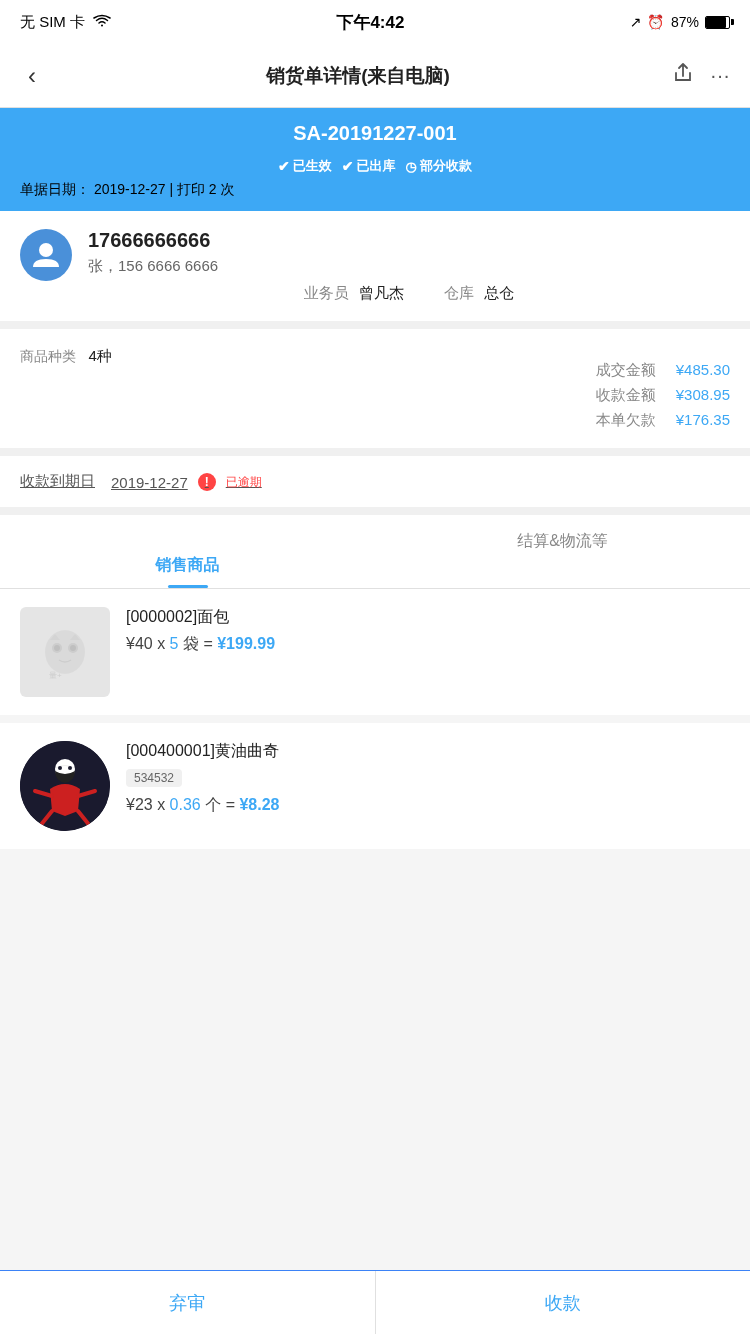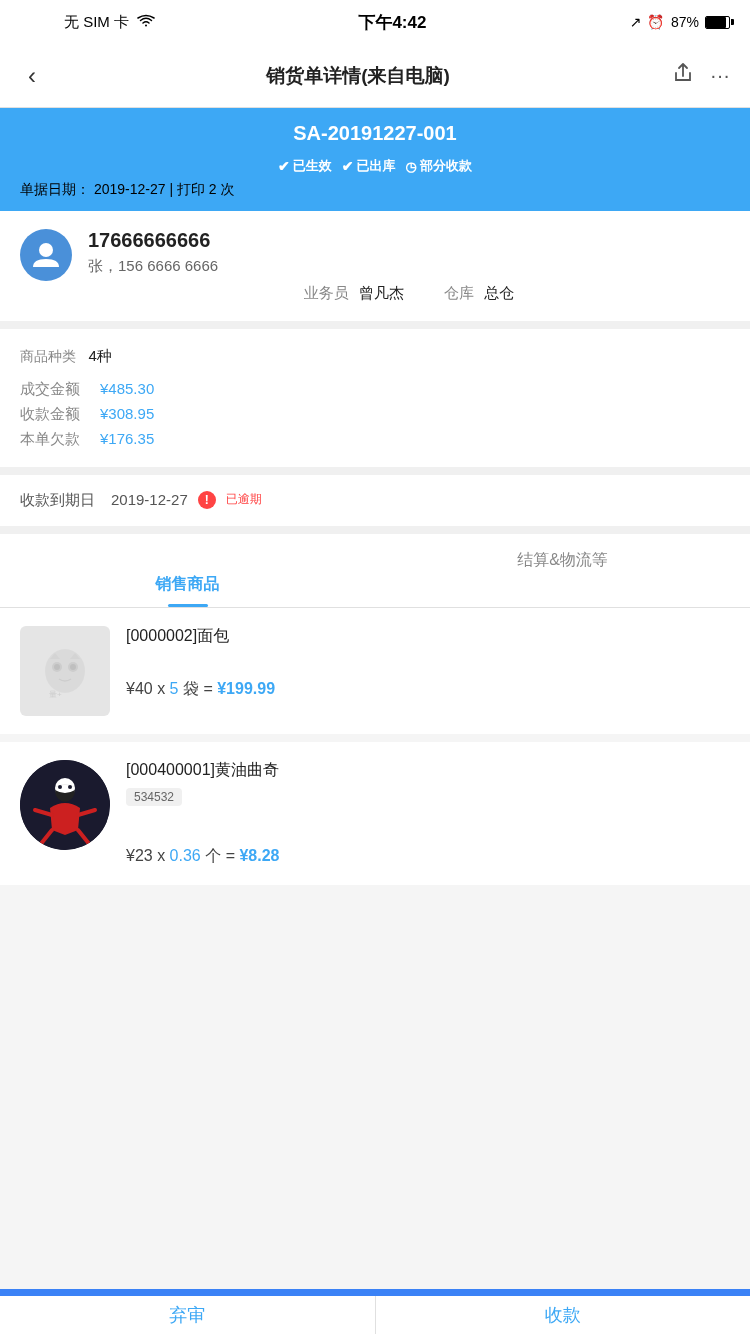--- a/index.html
+++ b/index.html
@@ -16,21 +16,21 @@
     .status-bar {
       height: 44px;
       background: #fff;
       display: flex;
       align-items: center;
       justify-content: space-between;
       padding: 0 20px;
       font-size: 15px;
       font-weight: 500;
     }
-    .status-left { display: flex; align-items: center; gap: 8px; margin-left: 44px; }
+    .status-left { display: flex; align-items: center; gap: 8px; }
     .status-center { font-size: 17px; font-weight: 600; }
     .status-right { display: flex; align-items: center; gap: 6px; font-size: 14px; }
     .battery-icon {
       width: 25px; height: 13px; border: 1.5px solid #000; border-radius: 2px; position: relative; display: inline-block;
     }
     .battery-icon::after {
       content: ''; position: absolute; right: -5px; top: 50%; transform: translateY(-50%);
       width: 3px; height: 6px; background: #000; border-radius: 0 1px 1px 0;
     }
     .battery-fill {
@@ -147,21 +147,20 @@
     .meta-value { color: #222; margin-left: 6px; }
 
     
     .summary-section {
       background: #fff;
       padding: 18px 20px;
       border-bottom: 8px solid #f0f0f0;
       display: flex;
       justify-content: space-between;
       align-items: flex-start;
-      flex-direction: column;
     }
     .summary-left { }
     .summary-item-label { font-size: 14px; color: #888; }
     .summary-item-count { font-size: 15px; color: #222; font-weight: 500; display: inline; }
     .summary-right {
       display: flex;
       flex-direction: column;
       gap: 6px;
       align-items: flex-end;
       margin-top: 14px;
@@ -175,23 +174,24 @@
     .amount-label { color: #888; }
     .amount-value { color: #3da8f5; font-weight: 500; }
 
     
     .due-section {
       background: #fff;
       padding: 16px 20px;
       font-size: 15px;
       color: #555;
       display: flex;
-      align-items: flex-start;
+      align-items: flex-end;
       gap: 10px;
       border-bottom: 8px solid #f0f0f0;
+      text-decoration: underline;
     }
     .overdue-badge {
       background: #ff4444;
       color: #fff;
       border-radius: 50%;
       width: 18px;
       height: 18px;
       display: inline-flex;
       align-items: center;
       justify-content: center;
@@ -278,34 +278,33 @@
       background: #f0f0f0;
       border-radius: 4px;
       padding: 2px 8px;
       font-size: 12px;
       color: #666;
       margin-bottom: 8px;
     }
     .product-price-row {
       font-size: 16px;
       color: #444;
-      margin-top: 32px;
     }
     .price-highlight { color: #3da8f5; }
     .price-total { color: #3da8f5; font-weight: 600; }
 
     
     .bottom-bar {
       position: fixed;
       bottom: 0;
       left: 0;
       width: 750px;
-      height: 45px;
-      background: #fff;
-      border-top: 7px solid #3b82f6;
+      height: 64px;
+      background: #fff;
+      border-top: 1px solid #3b82f6;
       display: flex;
     }
     .bottom-btn {
       flex: 1;
       display: flex;
       align-items: center;
       justify-content: center;
       font-size: 18px;
       cursor: pointer;
       border: none;

